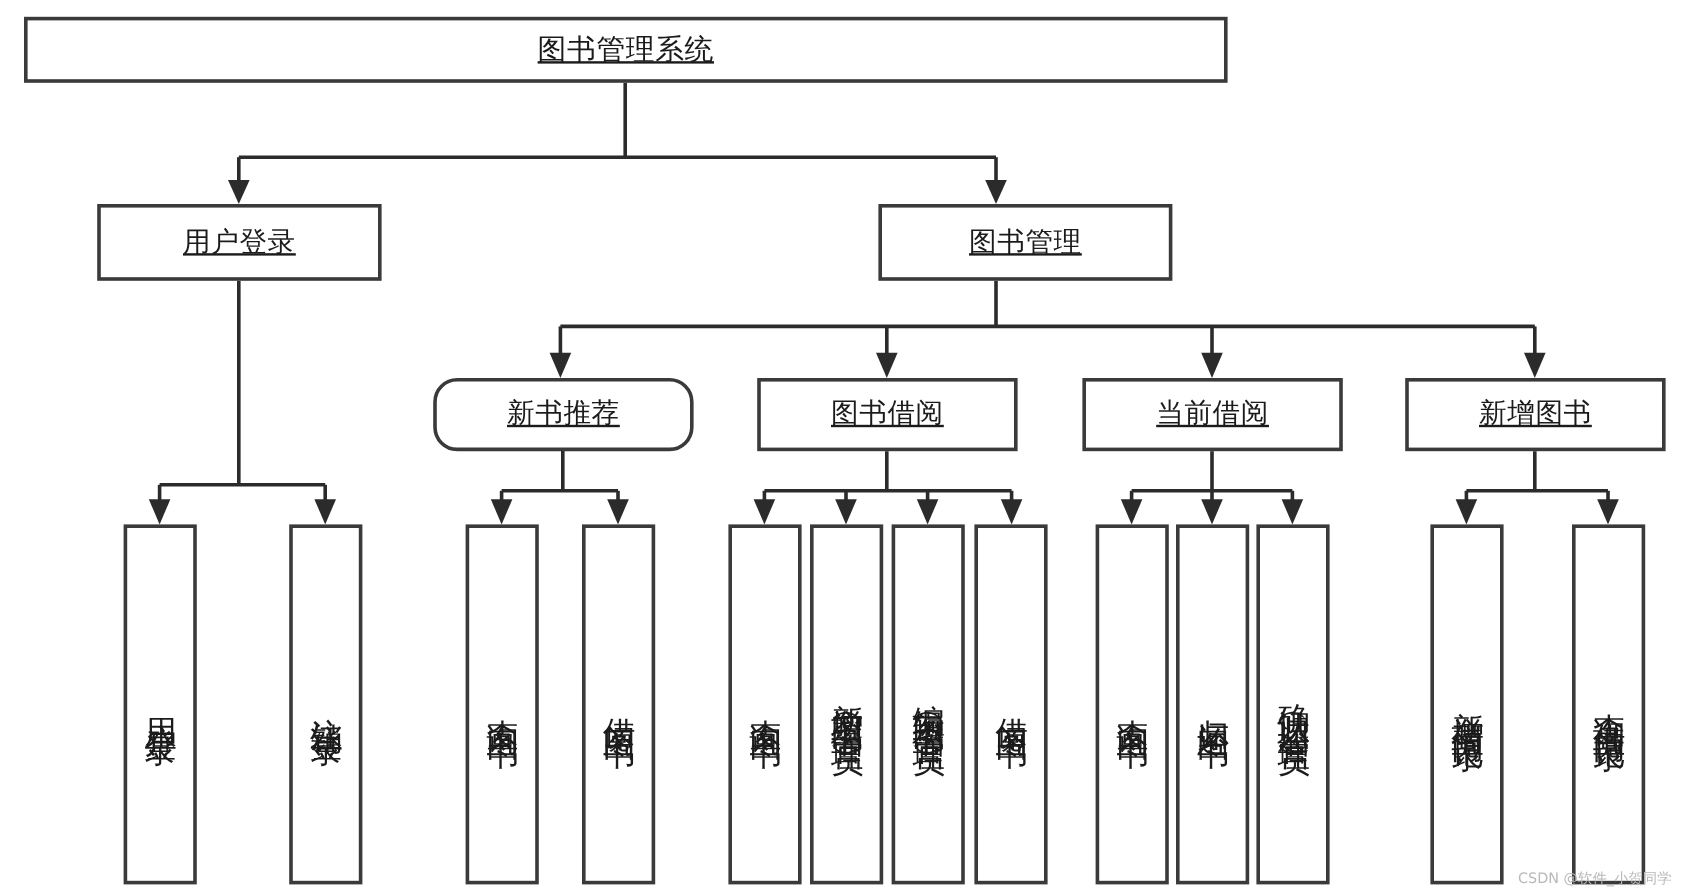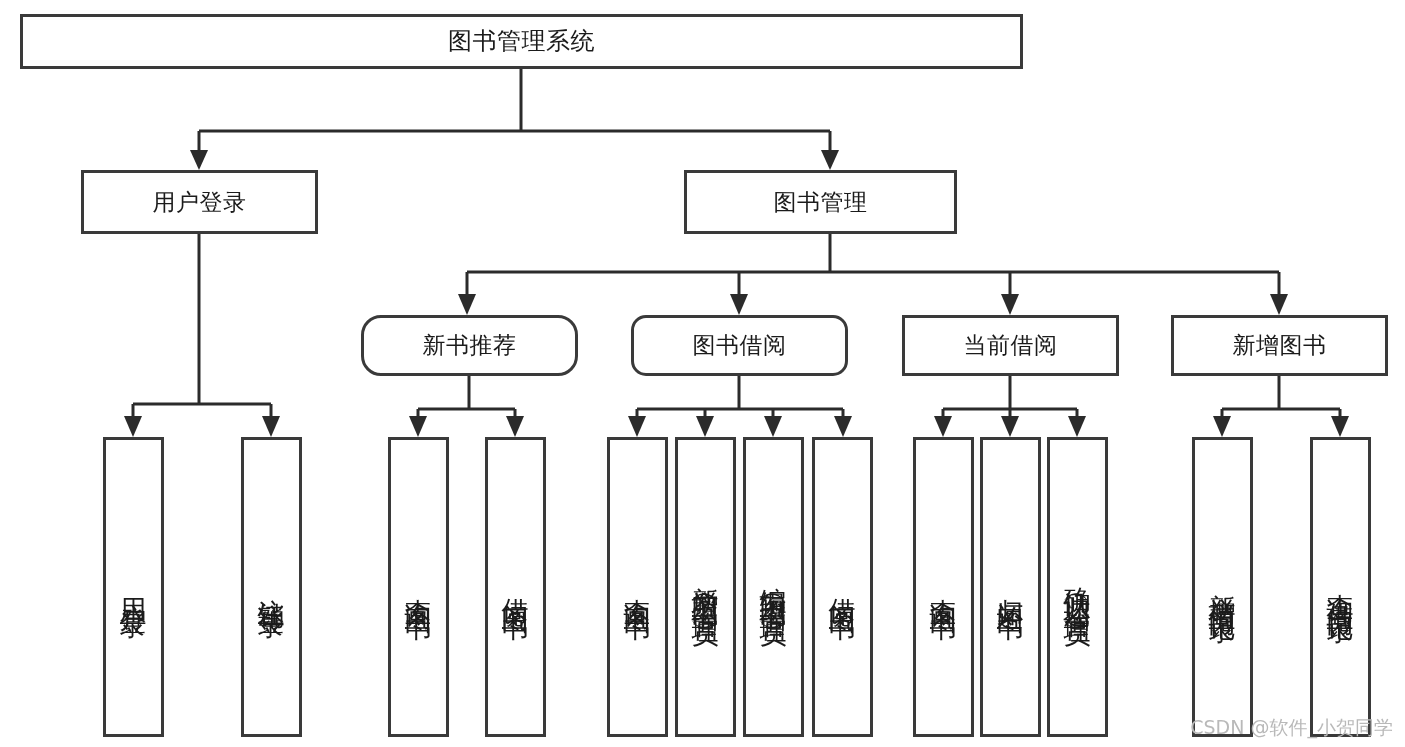--- a/index.html
+++ b/index.html
@@ -48,20 +48,21 @@
   }
   .node .label {
     display: block;
     text-align: center;
     letter-spacing: 0.5px;
   }
   .node.horizontal .label {
     font-size: 23px;
     line-height: 1.15;
     white-space: nowrap;
+    text-decoration: underline;
   }
   .node.root .label {
     font-size: 24px;
   }
   
   .node.vertical {
     align-items: center;
     justify-content: center;
   }
   .node.vertical .label {
@@ -71,21 +72,21 @@
     line-height: 1.0;
     letter-spacing: 5px;
     white-space: nowrap;
     max-height: 100%;
   }
   
   #watermark {
     position: absolute;
     right: 12px;
     bottom: 6px;
-    font-size: 19px;
+    font-size: 12px;
     color: #b9b9b9;
     white-space: nowrap;
     font-family: "DejaVu Sans", "Liberation Sans", sans-serif;
   }
 </style>
 </head>
 <body>
 
 <div id="canvas">
 
@@ -153,28 +154,28 @@
     <polygon points="1331,416 1349,416 1340,437"></polygon>
   </svg>
 
   <div class="node horizontal root" style="left:20px; top:14px; width:1003px; height:55px;">
     <span class="label">图书管理系统</span>
   </div>
 
   <div class="node horizontal" style="left:81px; top:170px; width:237px; height:64px;">
     <span class="label">用户登录</span>
   </div>
-  <div class="node horizontal" style="left:684px; top:170px; width:273px; height:64px;justify-content:center;">
+  <div class="node horizontal" style="left:732px; top:170px; width:245px; height:64px;justify-content:center;">
     <span class="label">图书管理</span>
   </div>
 
   <div class="node horizontal" style="left:361px; top:315px; width:217px; height:61px;border-radius:20px;">
     <span class="label">新书推荐</span>
   </div>
-  <div class="node horizontal" style="left:631px; top:315px; width:217px; height:61px;border-radius:15px;">
+  <div class="node horizontal" style="left:631px; top:315px; width:217px; height:61px;">
     <span class="label">图书借阅</span>
   </div>
   <div class="node horizontal" style="left:902px; top:315px; width:217px; height:61px;">
     <span class="label">当前借阅</span>
   </div>
   <div class="node horizontal" style="left:1171px; top:315px; width:217px; height:61px;">
     <span class="label">新增图书</span>
   </div>
 
   <div class="node vertical" style="left:103px; top:437px; width:61px; height:300px;">

